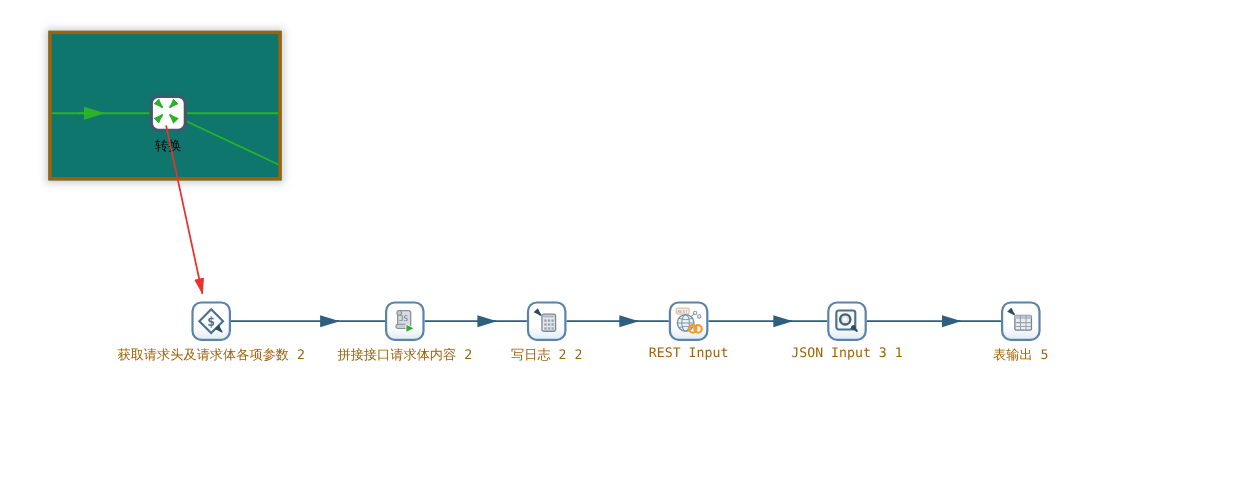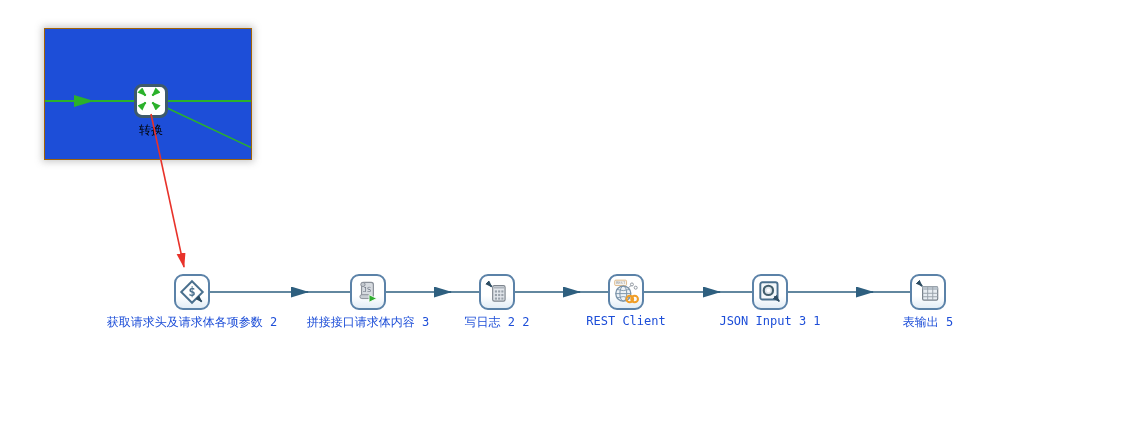--- a/index.html
+++ b/index.html
@@ -2,41 +2,41 @@
 <html><head>
 <meta charset="utf-8">
 <style>
   html,body{margin:0;padding:0;background:#ffffff;}
   body{width:1121px;height:447px;position:relative;overflow:hidden;
        font-family:"DejaVu Sans Mono","Liberation Mono",monospace;}
   .canvas{position:absolute;left:0;top:0;width:1121px;height:447px;background:#ffffff;}
 
   
   .preview-panel{position:absolute;left:44px;top:28px;width:206px;height:130px;
-       background:#1d4ed8;border:1px solid #a16207;
+       background:#0f766e;border:3px solid #a16207;
        box-shadow:0 0 7px 2px rgba(120,120,120,.38);overflow:hidden;z-index:1;}
   .preview-panel svg{position:absolute;left:0;top:0;}
 
   .mapping-node{position:absolute;left:89px;top:55px;width:34px;height:34px;
        box-sizing:border-box;border:3px solid #3e5a6b;border-radius:8px;
        background:#ffffff;z-index:2;display:flex;align-items:center;justify-content:center;}
   .node-label{position:absolute;left:106px;top:93px;transform:translateX(-50%);
        font-size:12px;color:#000;white-space:nowrap;z-index:2;}
 
   
   .overlay{position:absolute;left:0;top:0;width:1121px;height:447px;z-index:5;pointer-events:none;}
 
   
   .step{position:absolute;z-index:6;}
   .step-box{position:absolute;width:36px;height:36px;box-sizing:border-box;
        border:2px solid #5b82a8;border-radius:9px;
        background:linear-gradient(to bottom,#ffffff 62%,#e3edf6);
        display:flex;align-items:center;justify-content:center;}
   .step-label{position:absolute;top:40px;left:18px;transform:translateX(-50%);
-       font-size:12px;color:#1d4ed8;white-space:nowrap;}
+       font-size:12px;color:#a16207;white-space:nowrap;}
 </style>
 </head>
 <body>
 
 <div class="canvas">
 
   <div class="preview-panel">
     <svg width="206" height="130" viewBox="0 0 206 130">
       <defs>
         <marker id="ah-green" markerUnits="userSpaceOnUse" markerWidth="20" markerHeight="14" refX="19" refY="6" orient="auto">
@@ -109,21 +109,21 @@
   <div class="step" style="left:350px;top:274px;">
     <div class="step-box">
       <svg width="28" height="28" viewBox="0 0 26 26">
         <rect x="7" y="4" width="11" height="14" rx="2" fill="#d7dbe0" stroke="#8a9099" stroke-width="1.1"></rect>
         <circle cx="8.3" cy="6" r="2" fill="#c2c7cd" stroke="#8a9099" stroke-width="0.9"></circle>
         <rect x="5.5" y="15.5" width="9.5" height="3.6" rx="1.8" fill="#c8cdd3" stroke="#8a9099" stroke-width="0.9"></rect>
         <text x="12" y="13" text-anchor="middle" font-size="6.5" fill="#6a7280">JS</text>
         <polygon points="14,15.5 21,19 14,22.5" fill="#2fae2f" stroke="#ffffff" stroke-width="0.7"></polygon>
       </svg>
     </div>
-    <div class="step-label">拼接接口请求体内容 3</div>
+    <div class="step-label">拼接接口请求体内容 2</div>
   </div>
 
   <div class="step" style="left:479px;top:274px;">
     <div class="step-box">
       <svg width="28" height="28" viewBox="0 0 26 26">
         <defs>
           <marker id="ah-wl" markerUnits="userSpaceOnUse" markerWidth="7" markerHeight="6" refX="6" refY="2.5" orient="auto">
               <path d="M0,0 L7,2.5 L0,5 Z" fill="#2e4d63"></path>
             </marker>
         </defs>
@@ -156,21 +156,21 @@
         <line x1="3.5" y1="14.5" x2="17.5" y2="14.5" stroke="#7a93a8" stroke-width="0.9"></line>
         <path d="M4.2,10.5 Q10.5,13 16.8,10.5" fill="none" stroke="#7a93a8" stroke-width="0.8"></path>
         <path d="M4.2,18.5 Q10.5,16 16.8,18.5" fill="none" stroke="#7a93a8" stroke-width="0.8"></path>
         <circle cx="18.5" cy="6" r="1.4" fill="#ffffff" stroke="#8d959e" stroke-width="0.9"></circle>
         <circle cx="22" cy="9" r="1.4" fill="#ffffff" stroke="#8d959e" stroke-width="0.9"></circle>
         <line x1="15" y1="9" x2="18" y2="7" stroke="#8d959e" stroke-width="0.8"></line>
         <circle cx="16.5" cy="19.5" r="3.1" fill="none" stroke="#f09e28" stroke-width="1.9"></circle>
         <circle cx="21" cy="19.5" r="3.1" fill="none" stroke="#f09e28" stroke-width="1.9"></circle>
       </svg>
     </div>
-    <div class="step-label">REST Client</div>
+    <div class="step-label">REST Input</div>
   </div>
 
   <div class="step" style="left:752px;top:274px;">
     <div class="step-box">
       <svg width="28" height="28" viewBox="0 0 26 26">
         <defs>
           <marker id="ah-ji" markerUnits="userSpaceOnUse" markerWidth="7" markerHeight="6" refX="6" refY="2.5" orient="auto">
               <path d="M0,0 L7,2.5 L0,5 Z" fill="#2e4d63"></path>
             </marker>
         </defs>

